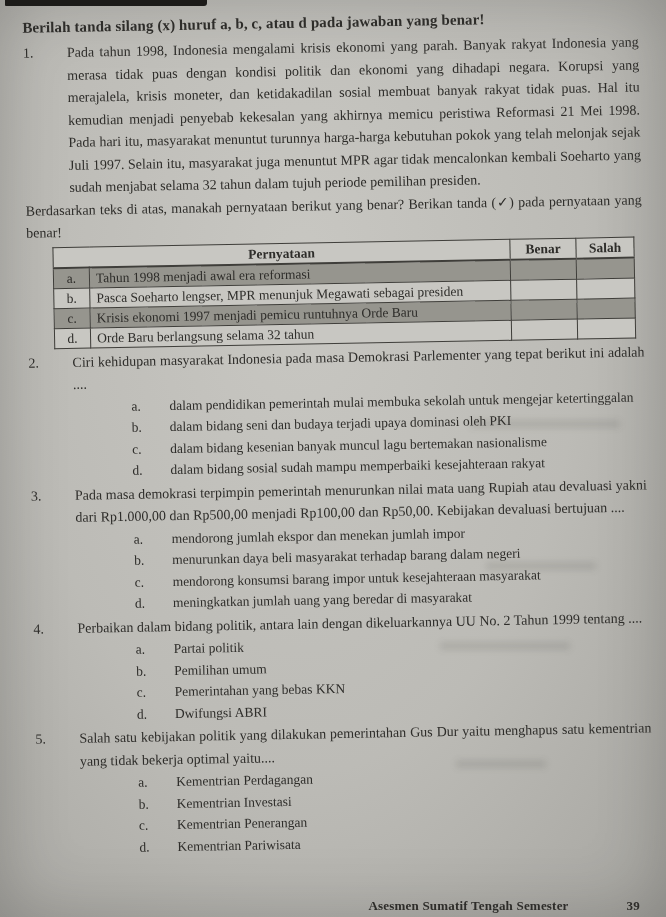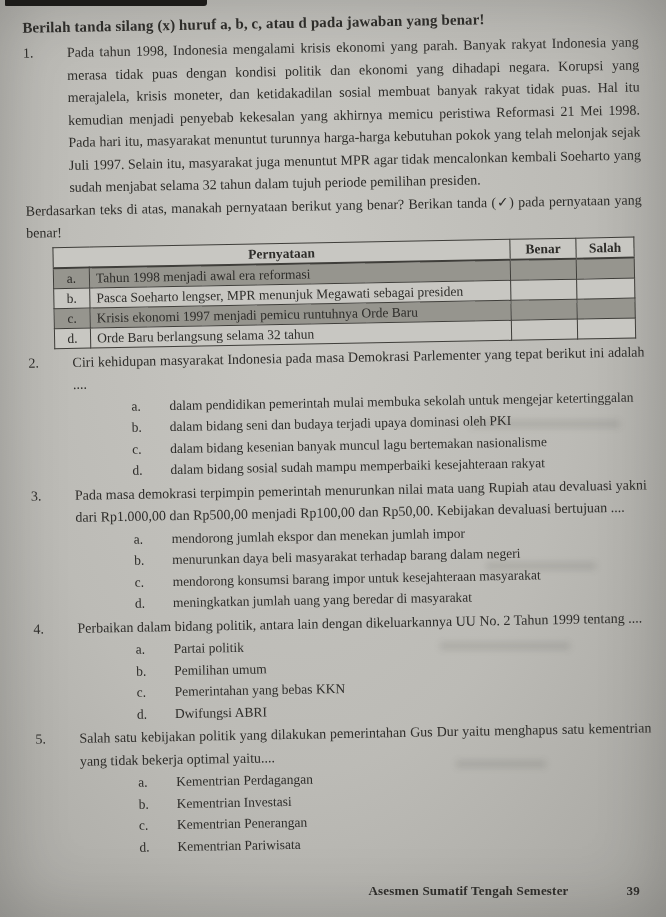--- a/index.html
+++ b/index.html
@@ -56,21 +56,21 @@
   }
   .tf col.c-letter{width:36px;}
   .tf col.c-benar{width:66px;}
   .tf col.c-salah{width:58px;}
   .tf td.letter{text-align:center;}
   .tf td.check{background-clip:padding-box;}
   .tf th.check-h{font-size:13.5px;}
   .tf tr.shaded td{background:var(--table-shaded-row);}
   .tf tr.light td{background:var(--table-light-row);}
   .footer{
-    position:absolute;right:26px;bottom:18px;
+    position:absolute;right:26px;bottom:3px;
     font-weight:bold;font-size:13px;letter-spacing:.2px;
   }
   .footer .pageno{margin-left:58px;}
   .artifact{
     position:absolute;background:rgba(55,55,50,.12);
     filter:blur(3px);border-radius:2px;pointer-events:none;
   }
   .artifact.a1{right:46px;top:420px;width:150px;height:8px;}
   .artifact.a2{right:70px;top:562px;width:110px;height:8px;}
   .artifact.a3{right:96px;top:642px;width:130px;height:8px;}

